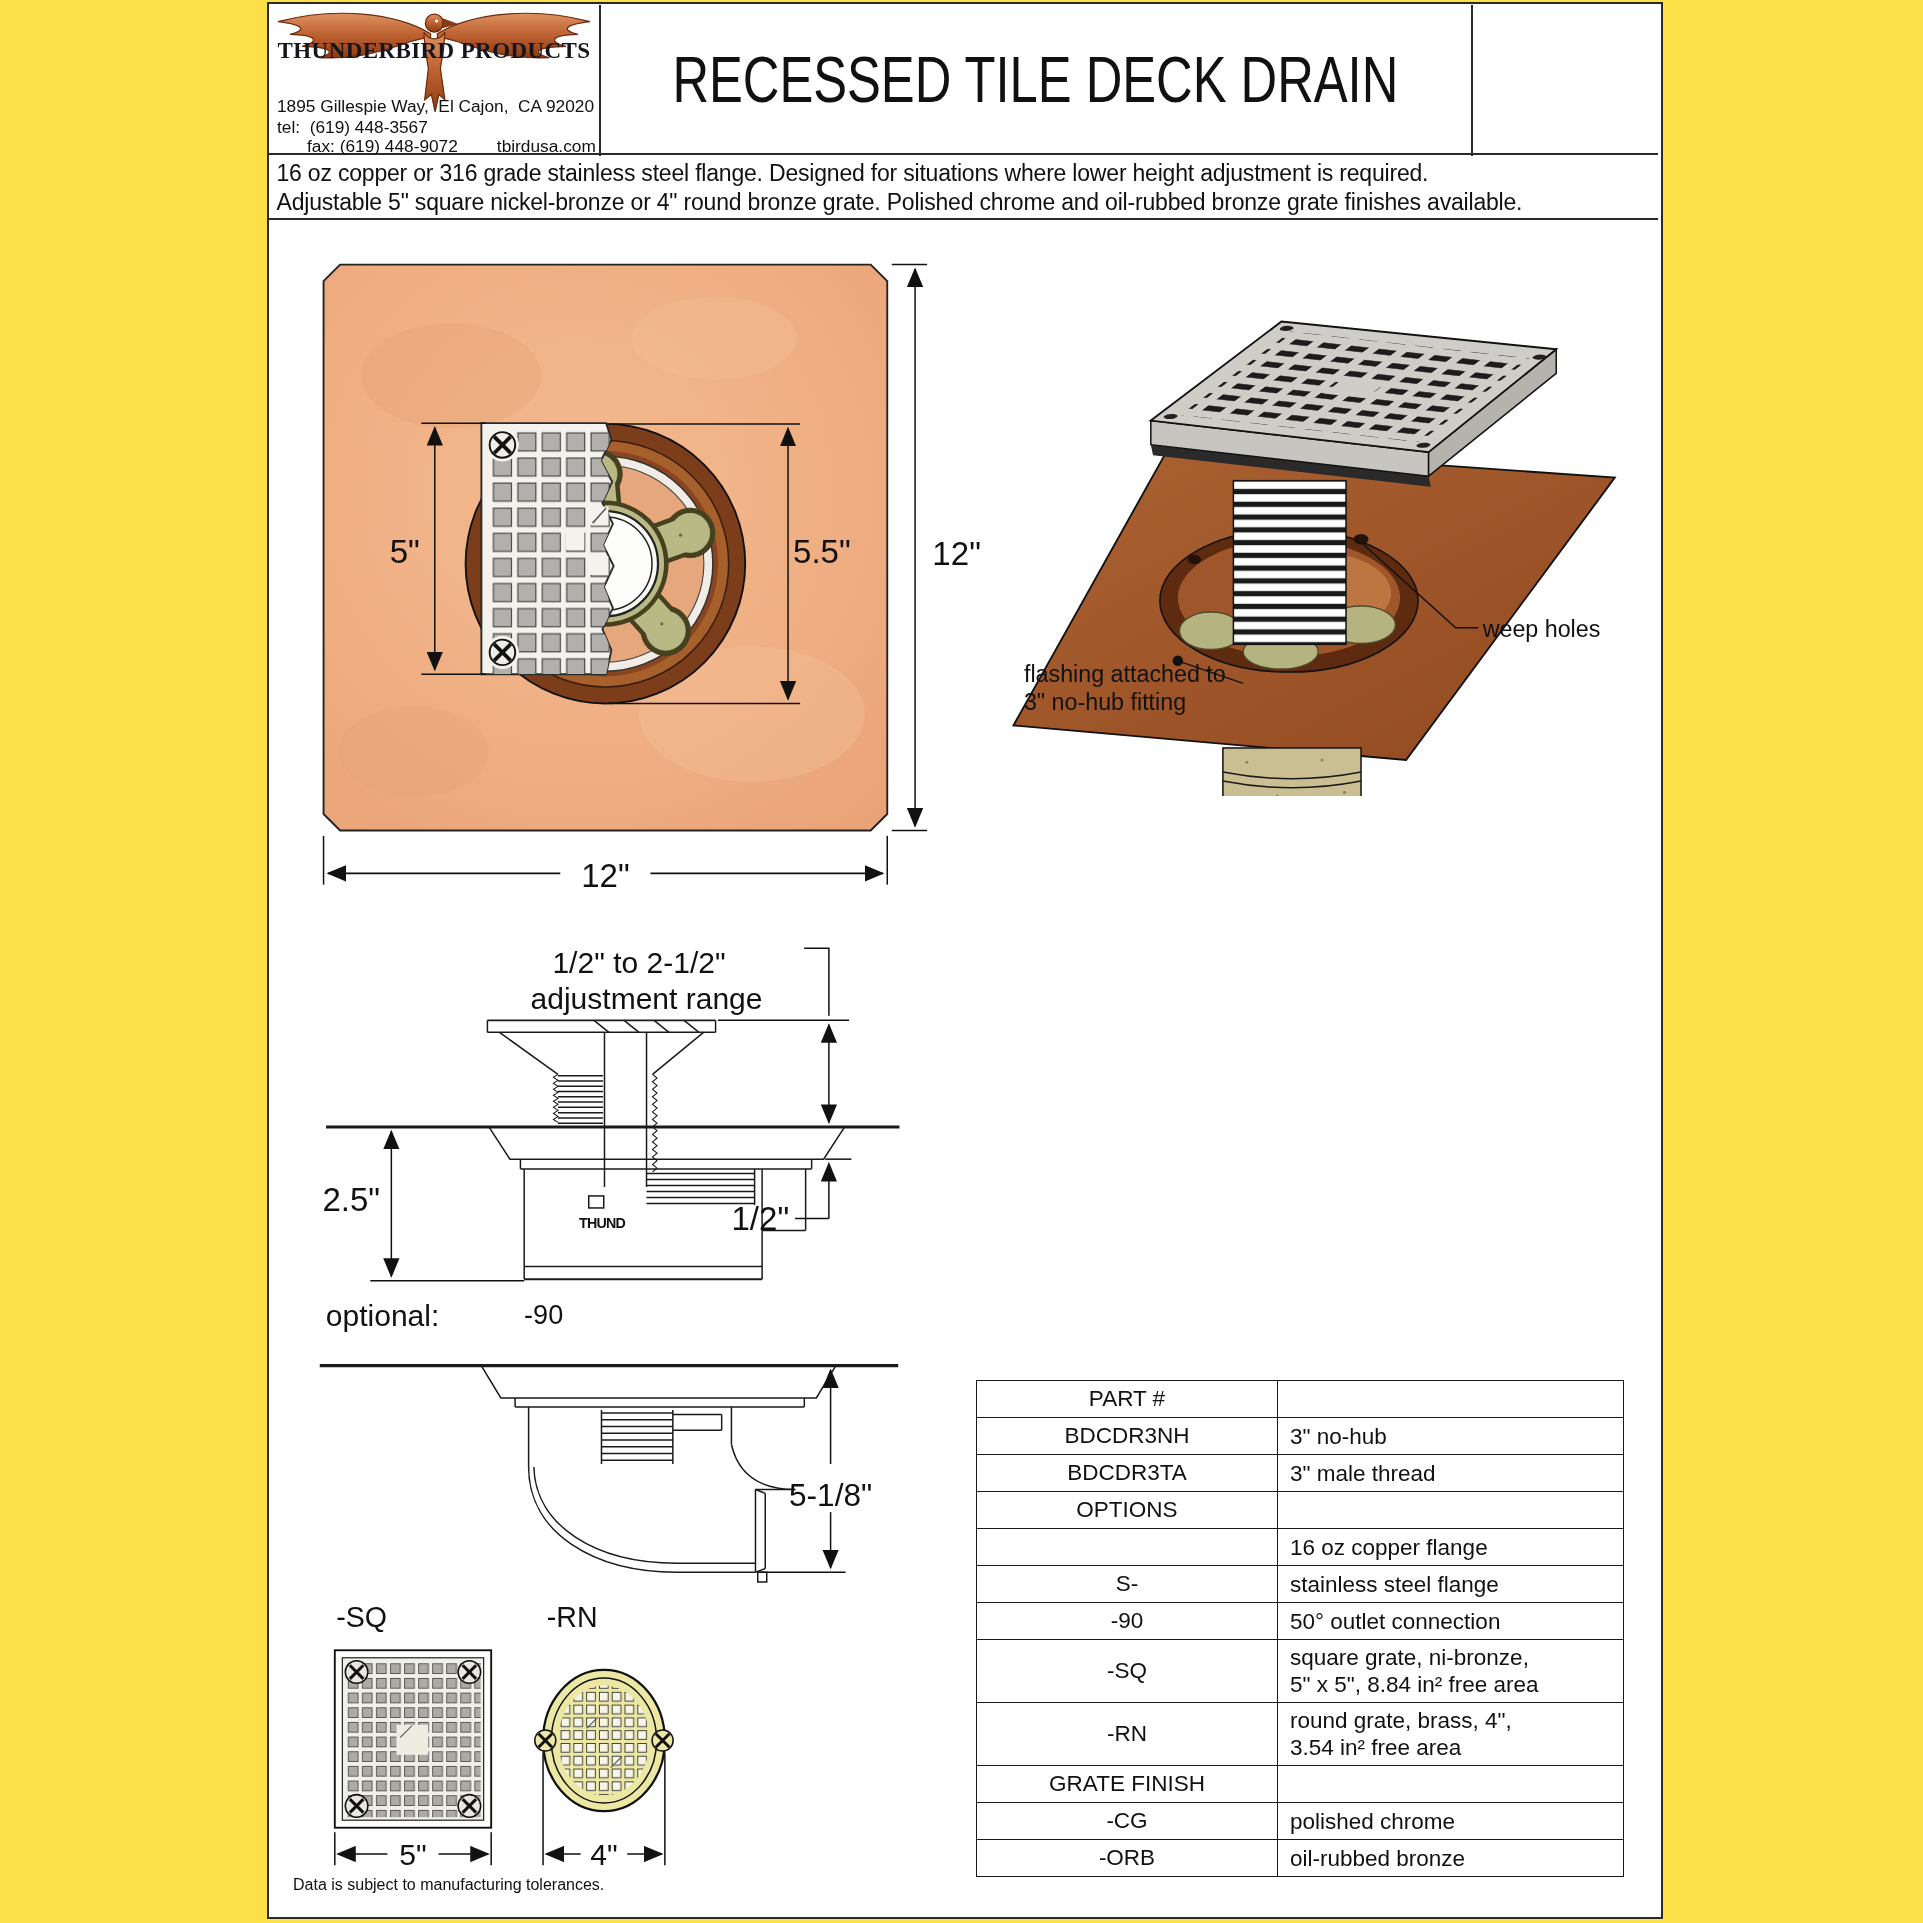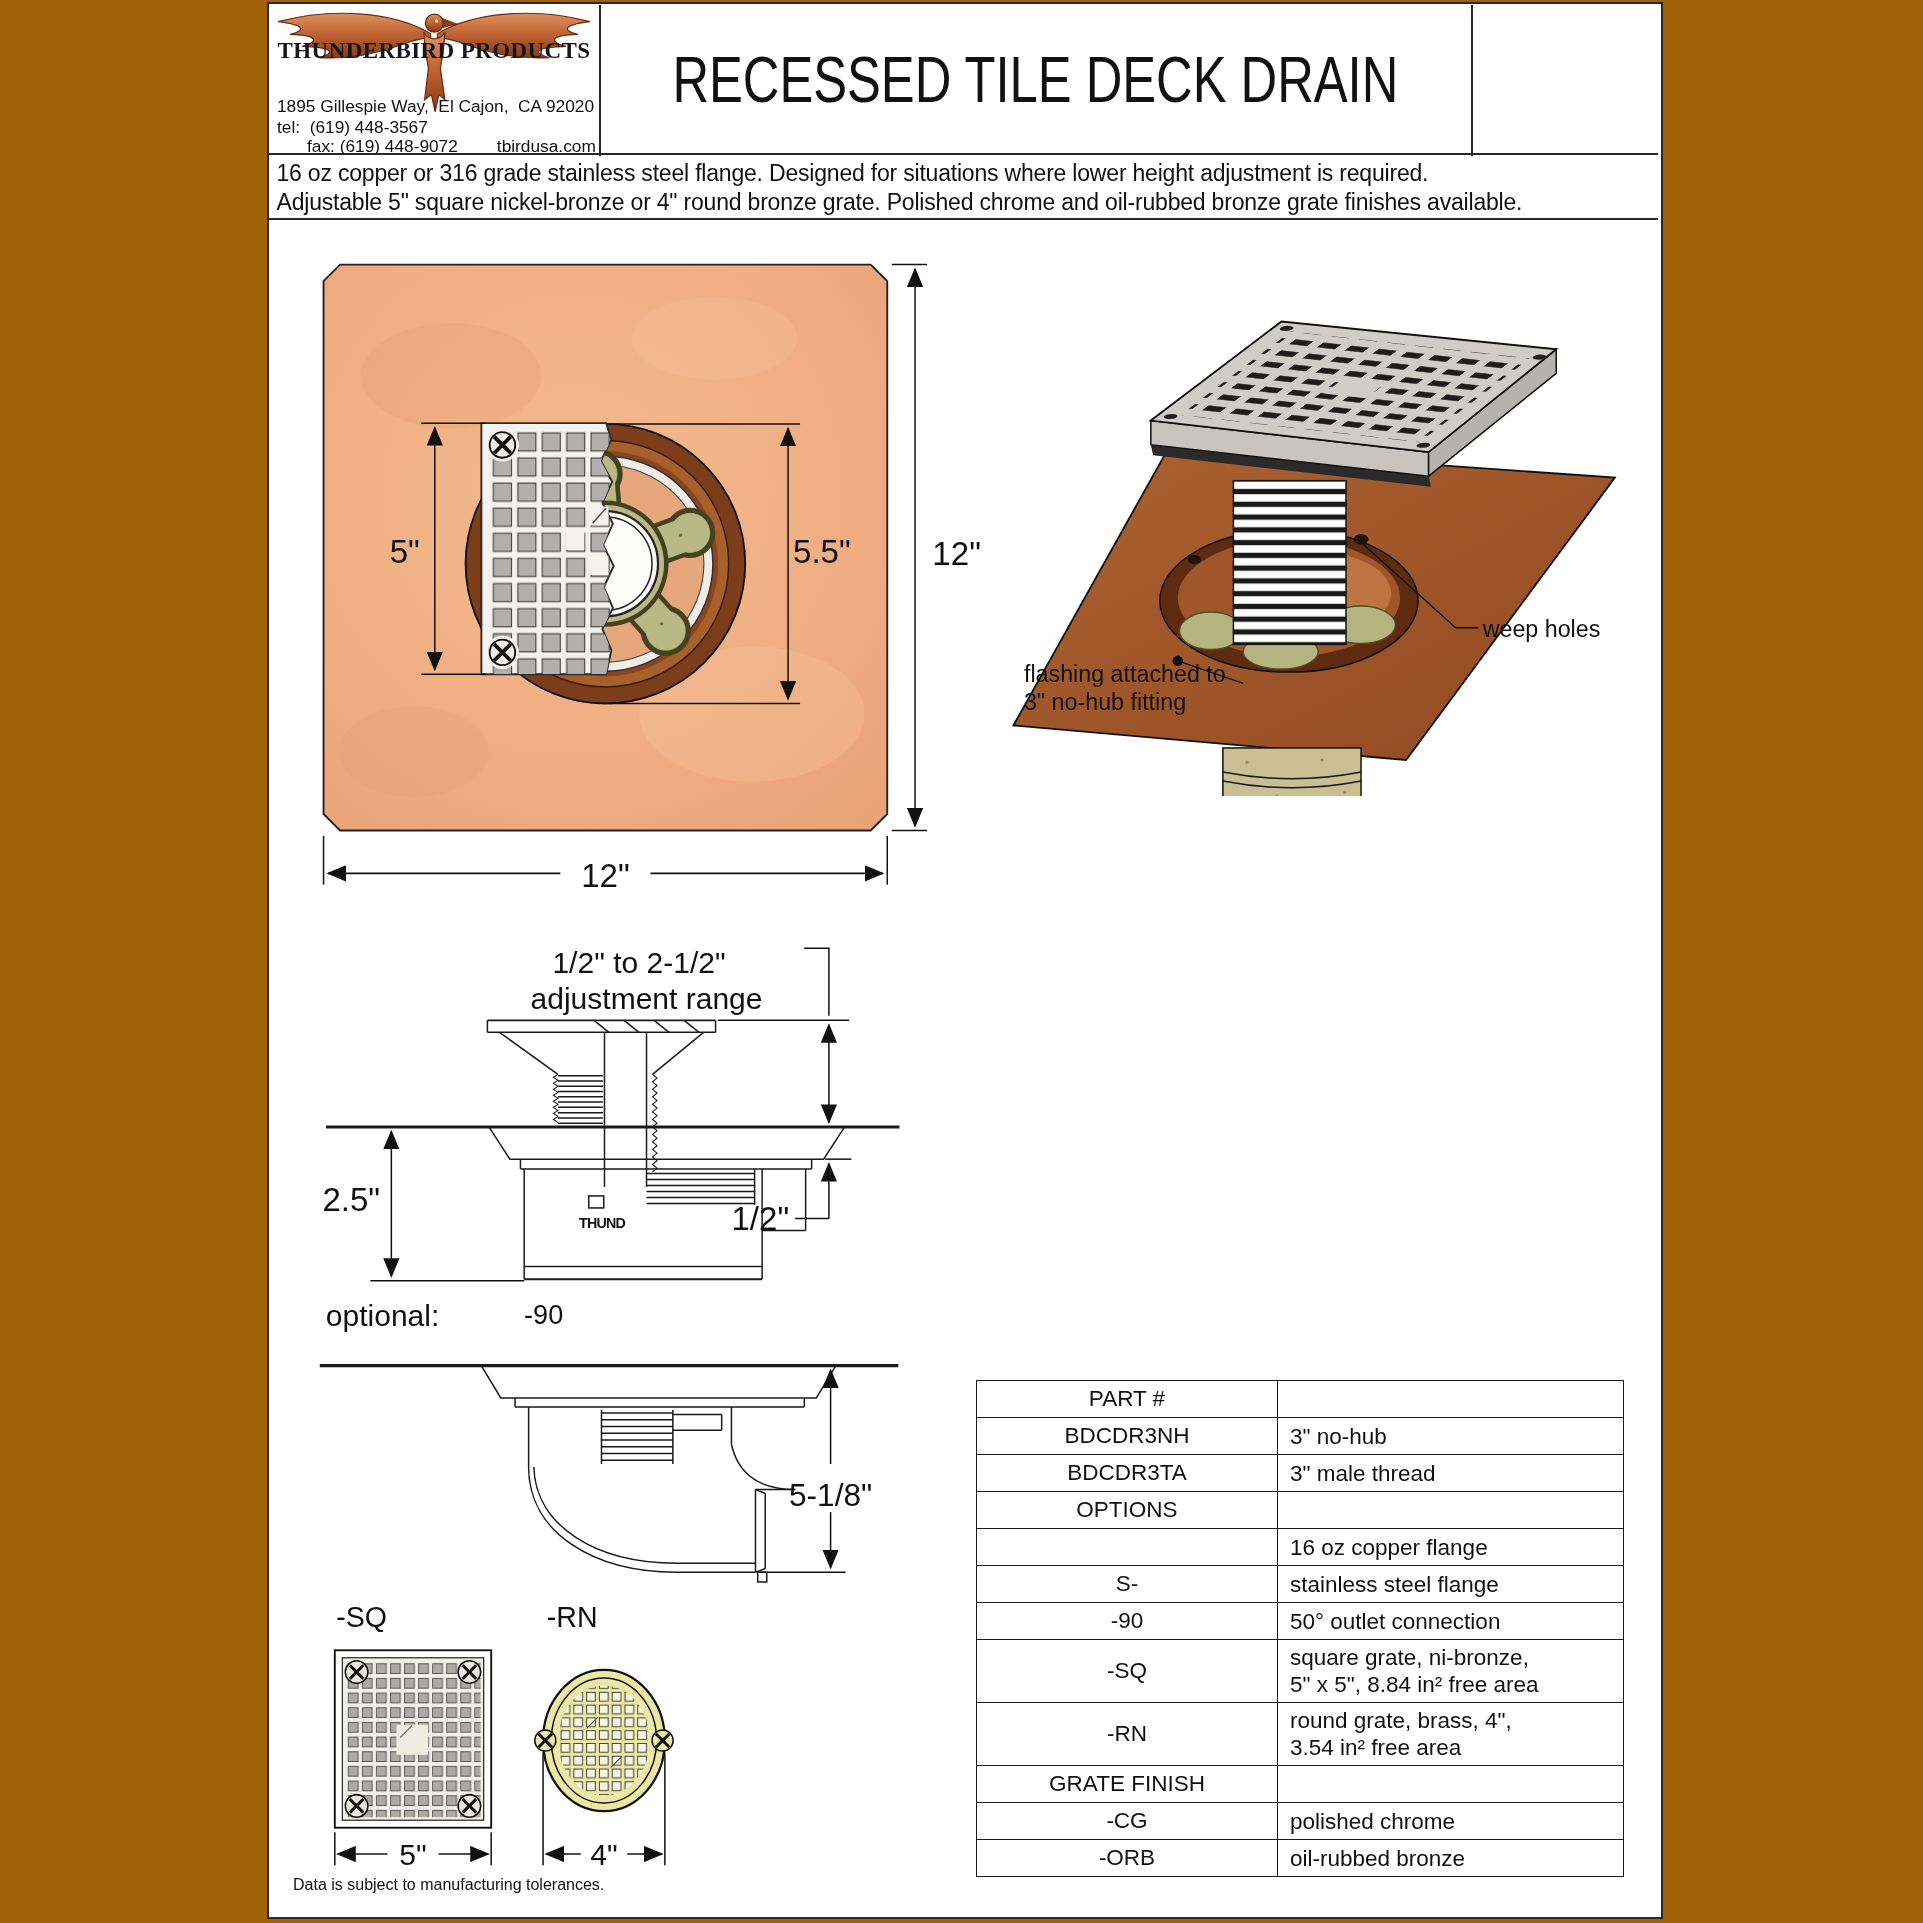--- a/index.html
+++ b/index.html
@@ -1,16 +1,16 @@
 <!DOCTYPE html>
 <html style="font-size:12px"><head>
 <meta charset="utf-8">
 <style>
   html,body{margin:0;padding:0;background:#fff;}
-  .page{position:relative;width:1924px;height:1924px;background:#a16207;
+  .page{position:relative;width:1924px;height:1924px;background:#fde047;
         font-family:"Liberation Sans",sans-serif;color:#111;overflow:hidden;}
   .abs{position:absolute;}
   
   .sheet{left:267px;top:2.3px;width:1392px;height:1913px;border:2.3px solid #2a2a2a;background:#fff;}
   .vline{background:#2a2a2a;width:2.3px;}
   .hline{background:#2a2a2a;height:2.3px;}
   
   .hdr-left{left:269px;top:4.5px;width:330px;height:149px;}
   .company{left:269px;top:38px;width:330px;text-align:center;
            font-family:"Liberation Serif",serif;font-weight:bold;font-size:23px;

